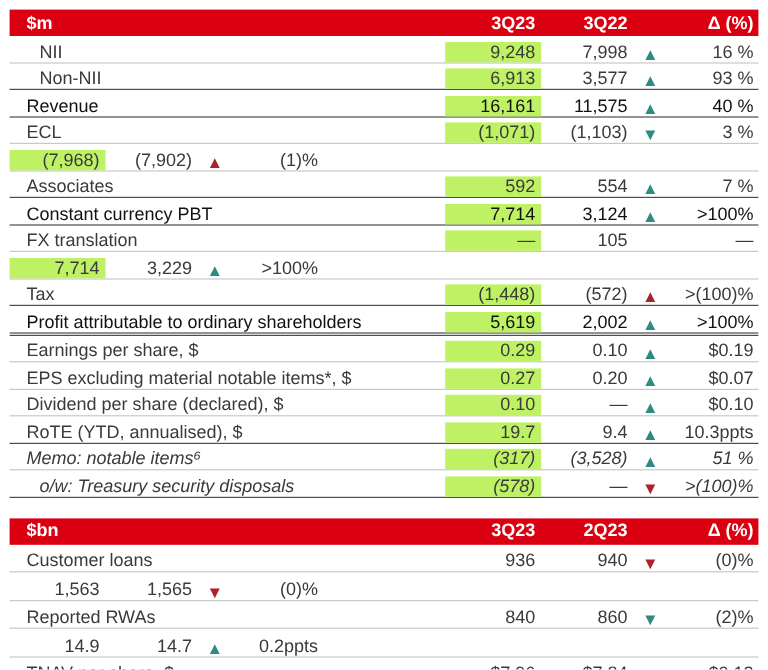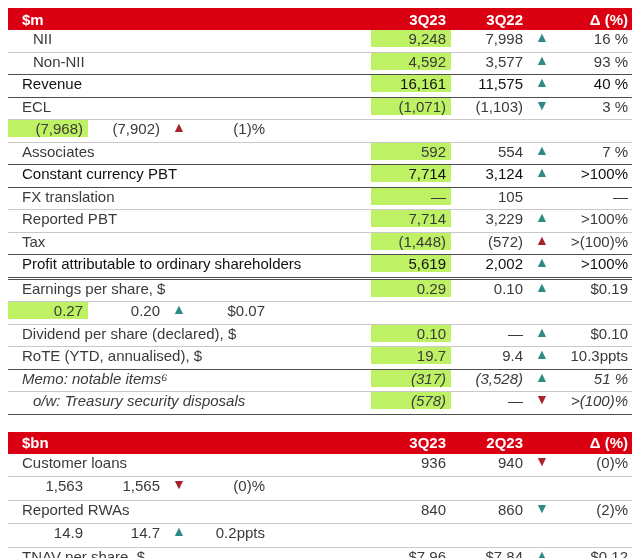--- a/index.html
+++ b/index.html
@@ -8,21 +8,21 @@
     padding:8px 8px 0 8px;background:#ffffff;
     font-family:"Liberation Sans","DejaVu Sans",sans-serif;
     color:#3a3a3a;font-size:15px;
   }
   .fin-table{width:624px;}
   .t2{margin-top:17px;}
   .thead{
     display:flex;align-items:center;height:22px;
     background:#db0011;color:#ffffff;font-weight:bold;
   }
-  .tr{display:flex;align-items:flex-start;}
+  .tr{display:flex;align-items:flex-end;}
   .t1 .tr{height:21.5px;}
   .t2 .tr{height:22.5px;}
   .td,.th{box-sizing:border-box;white-space:nowrap;}
   .label{flex:1 1 auto;padding-left:14px;overflow:hidden;}
   .ind .label{padding-left:25px;}
   .v1{width:80px;text-align:right;padding-right:5px;}
   .v2{width:78px;text-align:right;padding-right:6px;}
   .tri{width:26px;text-align:center;font-size:14px;line-height:1;}
   .delta{width:77px;text-align:right;padding-right:4px;}
   .t1 .tr .v1{background:#bef264;}
@@ -52,21 +52,21 @@
 
     <div class="tr rL ind">
       <div class="td label">NII</div>
       <div class="td v1">9,248</div>
       <div class="td v2">7,998</div>
       <div class="td tri good">▲</div>
       <div class="td delta">16 %</div>
     </div>
     <div class="tr rD ind">
       <div class="td label">Non-NII</div>
-      <div class="td v1">4,592</div>
+      <div class="td v1">6,913</div>
       <div class="td v2">3,577</div>
       <div class="td tri good">▲</div>
       <div class="td delta">93 %</div>
     </div>
     <div class="tr rD bold">
       <div class="td label">Revenue</div>
       <div class="td v1">16,161</div>
       <div class="td v2">11,575</div>
       <div class="td tri good">▲</div>
       <div class="td delta">40 %</div>
@@ -99,21 +99,20 @@
       <div class="td delta">&gt;100%</div>
     </div>
     <div class="tr rL">
       <div class="td label">FX translation</div>
       <div class="td v1">—</div>
       <div class="td v2">105</div>
       <div class="td tri none"></div>
       <div class="td delta">—</div>
     </div>
     <div class="tr rL">
-      <div class="td label">Reported PBT</div>
       <div class="td v1">7,714</div>
       <div class="td v2">3,229</div>
       <div class="td tri good">▲</div>
       <div class="td delta">&gt;100%</div>
     </div>
     <div class="tr rD">
       <div class="td label">Tax</div>
       <div class="td v1">(1,448)</div>
       <div class="td v2">(572)</div>
       <div class="td tri bad">▲</div>
@@ -127,20 +126,21 @@
       <div class="td delta">&gt;100%</div>
     </div>
     <div class="tr rL">
       <div class="td label">Earnings per share, $</div>
       <div class="td v1">0.29</div>
       <div class="td v2">0.10</div>
       <div class="td tri good">▲</div>
       <div class="td delta">$0.19</div>
     </div>
     <div class="tr rL">
+      <div class="td label">EPS excluding material notable items*, $</div>
       <div class="td v1">0.27</div>
       <div class="td v2">0.20</div>
       <div class="td tri good">▲</div>
       <div class="td delta">$0.07</div>
     </div>
     <div class="tr rL">
       <div class="td label">Dividend per share (declared), $</div>
       <div class="td v1">0.10</div>
       <div class="td v2">—</div>
       <div class="td tri good">▲</div>

